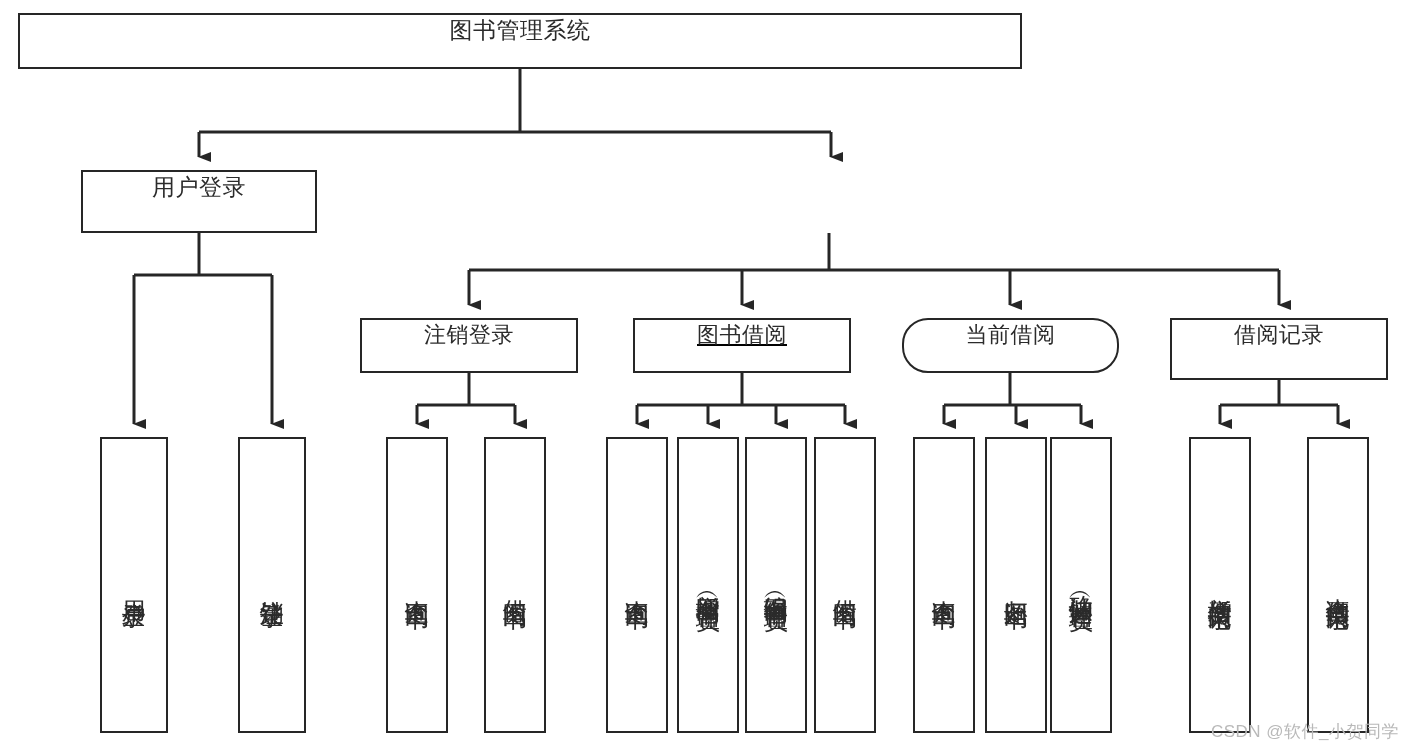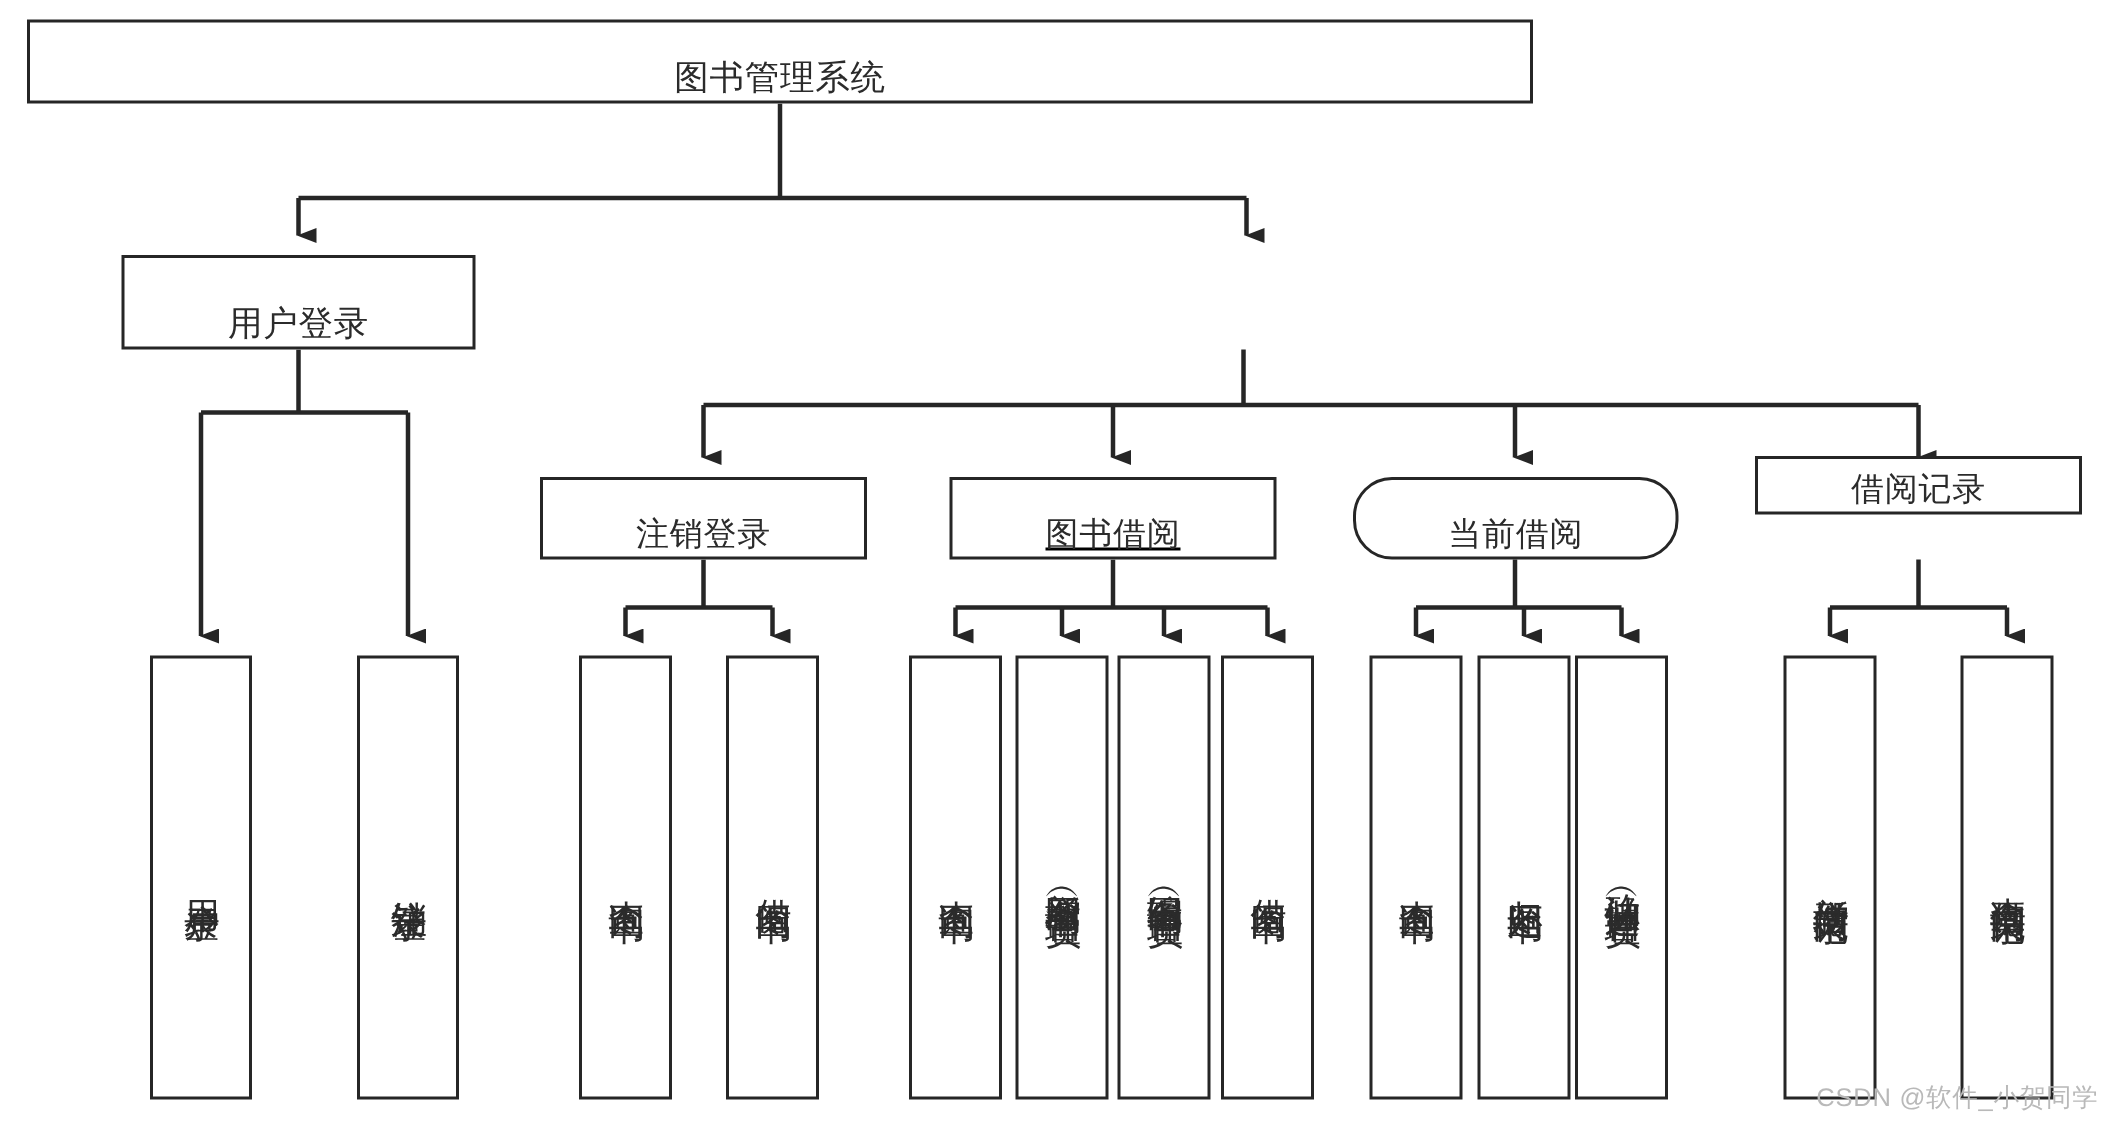--- a/index.html
+++ b/index.html
@@ -1,21 +1,21 @@
 <!DOCTYPE html>
 <html><head>
 <meta charset="utf-8">
 <style>
   html,body{margin:0;padding:0;background:#ffffff;}
   body{width:1405px;height:747px;overflow:hidden;
        font-family:"Liberation Sans","DejaVu Sans",sans-serif;}
   #stage{position:relative;width:1405px;height:747px;background:#fff;}
   svg.lines{position:absolute;left:0;top:0;width:1405px;height:747px;pointer-events:none;}
   .node{position:absolute;box-sizing:border-box;background:#ffffff;
-        border:2px solid #262626;display:flex;align-items:flex-end;justify-content:center;}
+        border:2px solid #262626;display:flex;align-items:flex-start;justify-content:center;}
   .node .lbl{color:#2b2b2b;letter-spacing:.5px;white-space:nowrap;}
   .node.h .lbl{font-size:23px;}
   .node.lvl3 .lbl{font-size:22px;}
   .node.v{align-items:center;justify-content:center;}
   .node.v .lbl{writing-mode:vertical-rl;text-orientation:upright;
                font-size:24px;line-height:1.22;letter-spacing:2px;white-space:normal;
                text-align:center;}
   #watermark{position:absolute;right:6px;bottom:4px;font-size:17px;color:#b9b9b9;
              letter-spacing:.5px;white-space:nowrap;}
 </style>
@@ -84,21 +84,21 @@
 
   <div class="node lvl3" style="left: 360px; top: 318px; width: 218px; height: 55px;">
     <span class="lbl">注销登录</span>
   </div>
   <div class="node lvl3" style="left: 633px; top: 318px; width: 218px; height: 55px; text-decoration: underline;">
     <span class="lbl">图书借阅</span>
   </div>
   <div class="node lvl3" style="left: 902px; top: 318px; width: 217px; height: 55px; border-radius: 26px;">
     <span class="lbl">当前借阅</span>
   </div>
-  <div class="node lvl3" style="left: 1170px; top: 304px; width: 218px; height: 39px;">
+  <div class="node lvl3" style="left: 1170px; top: 318px; width: 218px; height: 62px;">
     <span class="lbl">借阅记录</span>
   </div>
 
   <div class="node v" style="left: 100px; top: 437px; width: 68px; height: 296px;">
     <span class="lbl">用户登录</span>
     </div>
   <div class="node v" style="left: 238px; top: 437px; width: 68px; height: 296px;">
     <span class="lbl">注销登录</span>
     </div>
   <div class="node v" style="left: 386px; top: 437px; width: 62px; height: 296px;">

